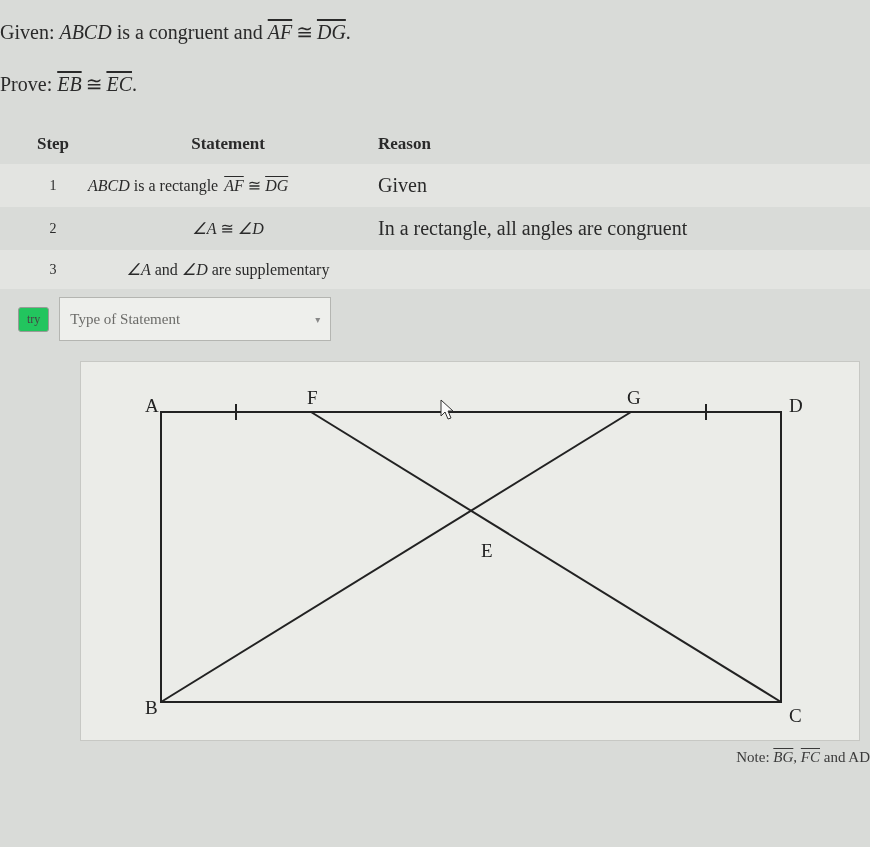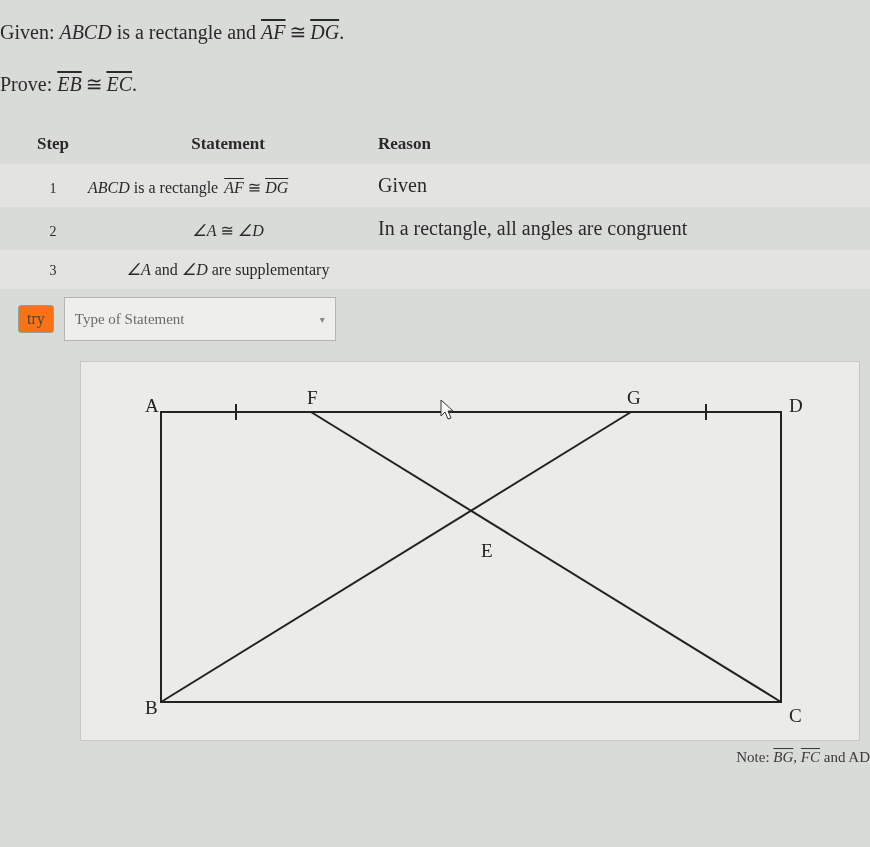--- a/index.html
+++ b/index.html
@@ -17,38 +17,38 @@
   font-size: 20px;
   margin-bottom: 28px;
   padding-left: 0;
 }
 .math-it { font-style: italic; }
 .overline { text-decoration: overline; }
 .cong { padding: 0 4px; }
 .table-wrap { margin-top: 8px; }
 .thead-row, .trow {
   display: flex;
-  align-items: flex-end;
+  align-items: center;
   padding: 10px 0 10px 18px;
 }
 .thead-row { font-weight: bold; font-size: 17px; }
 .col-step { width: 70px; text-align: center; font-size: 14px;}
 .col-stmt { width: 280px; text-align: center; font-size: 16px; }
 .col-reason { flex: 1; font-size: 20px; text-align: left; padding-left: 10px;}
 .thead-row .col-step,
 .thead-row .col-stmt,
 .thead-row .col-reason { font-size: 17px; }
 .trow.striped { background: #e3e4e1; }
 .stmt-stack { display:flex; flex-direction:row; gap:6px; align-items:center;}
 .input-row {
   display:flex; gap:10px; padding: 8px 0 8px 18px; align-items:center;
 }
 .try-btn {
-  background:#f97316; border:1px solid #9a9a97; border-radius:3px;
-  font-size:16px; padding:4px 8px; font-family:inherit; color:#444;
+  background:#22c55e; border:1px solid #9a9a97; border-radius:3px;
+  font-size:12px; padding:4px 8px; font-family:inherit; color:#444;
 }
 .type-select {
   background:#eeefec; border:1px solid #b4b5b1;
   width:272px; height:44px; padding:4px 10px;
   font-family:inherit; font-size:15px; color:#6b6b68;
   display:flex; align-items:center; justify-content:space-between;
 }
 .caret { font-size:10px; color:#888; }
 .figure-wrap {
   margin: 12px 0 0 80px;
@@ -61,21 +61,21 @@
 }
 svg { display:block; }
 .figlabel { font: 19px Georgia, serif; fill:#222; }
 .note-line { text-align:right; font-size:15px; color:#3a3a3a; margin-top:8px; padding-left:80px;}
 </style>
 </head>
 <body>
 
 <div class="header-block">
   <div class="given-line">
-    <span>Given: </span><span class="math-it">ABCD</span><span> is a rectangle and </span><span class="overline math-it">AF</span><span class="cong">≅</span><span class="overline math-it">DG</span><span>.</span>
+    <span>Given: </span><span class="math-it">ABCD</span><span> is a congruent and </span><span class="overline math-it">AF</span><span class="cong">≅</span><span class="overline math-it">DG</span><span>.</span>
   </div>
   <div class="prove-line">
     <span>Prove: </span><span class="overline math-it">EB</span><span class="cong">≅</span><span class="overline math-it">EC</span><span>.</span>
   </div>
 </div>
 
 <div class="table-wrap">
   <div class="thead-row">
     <div class="col-step">Step</div>
     <div class="col-stmt">Statement</div>

